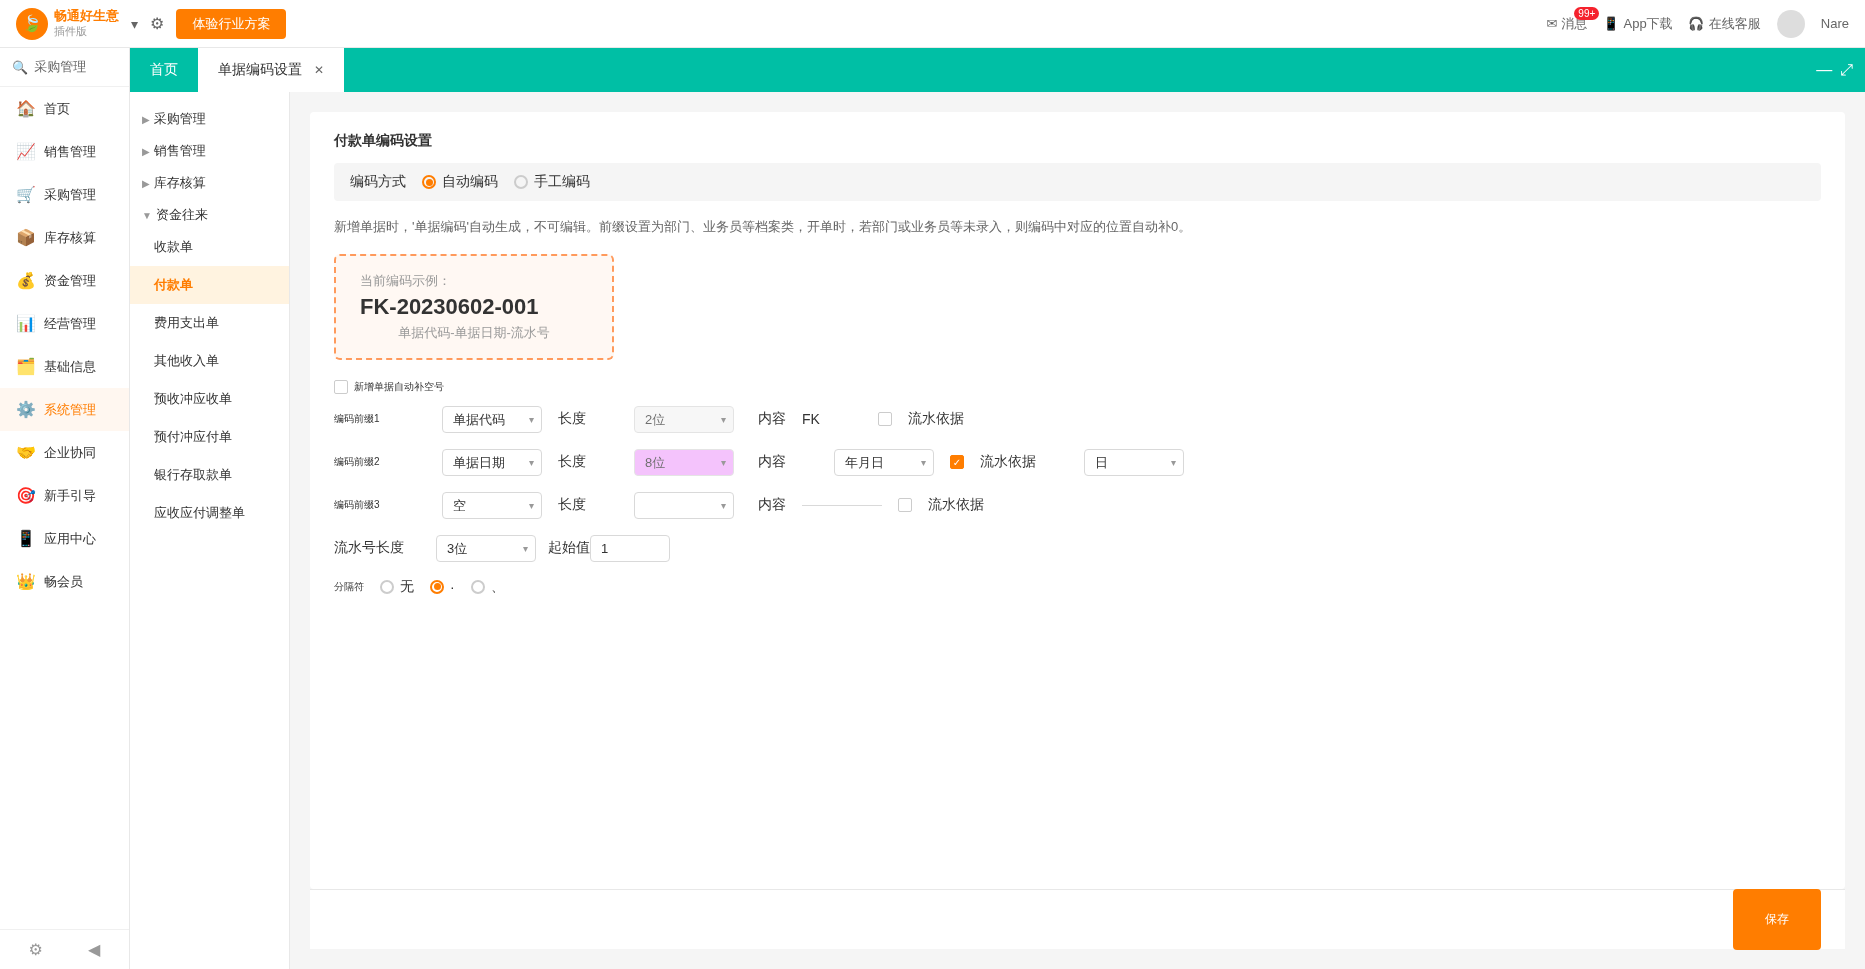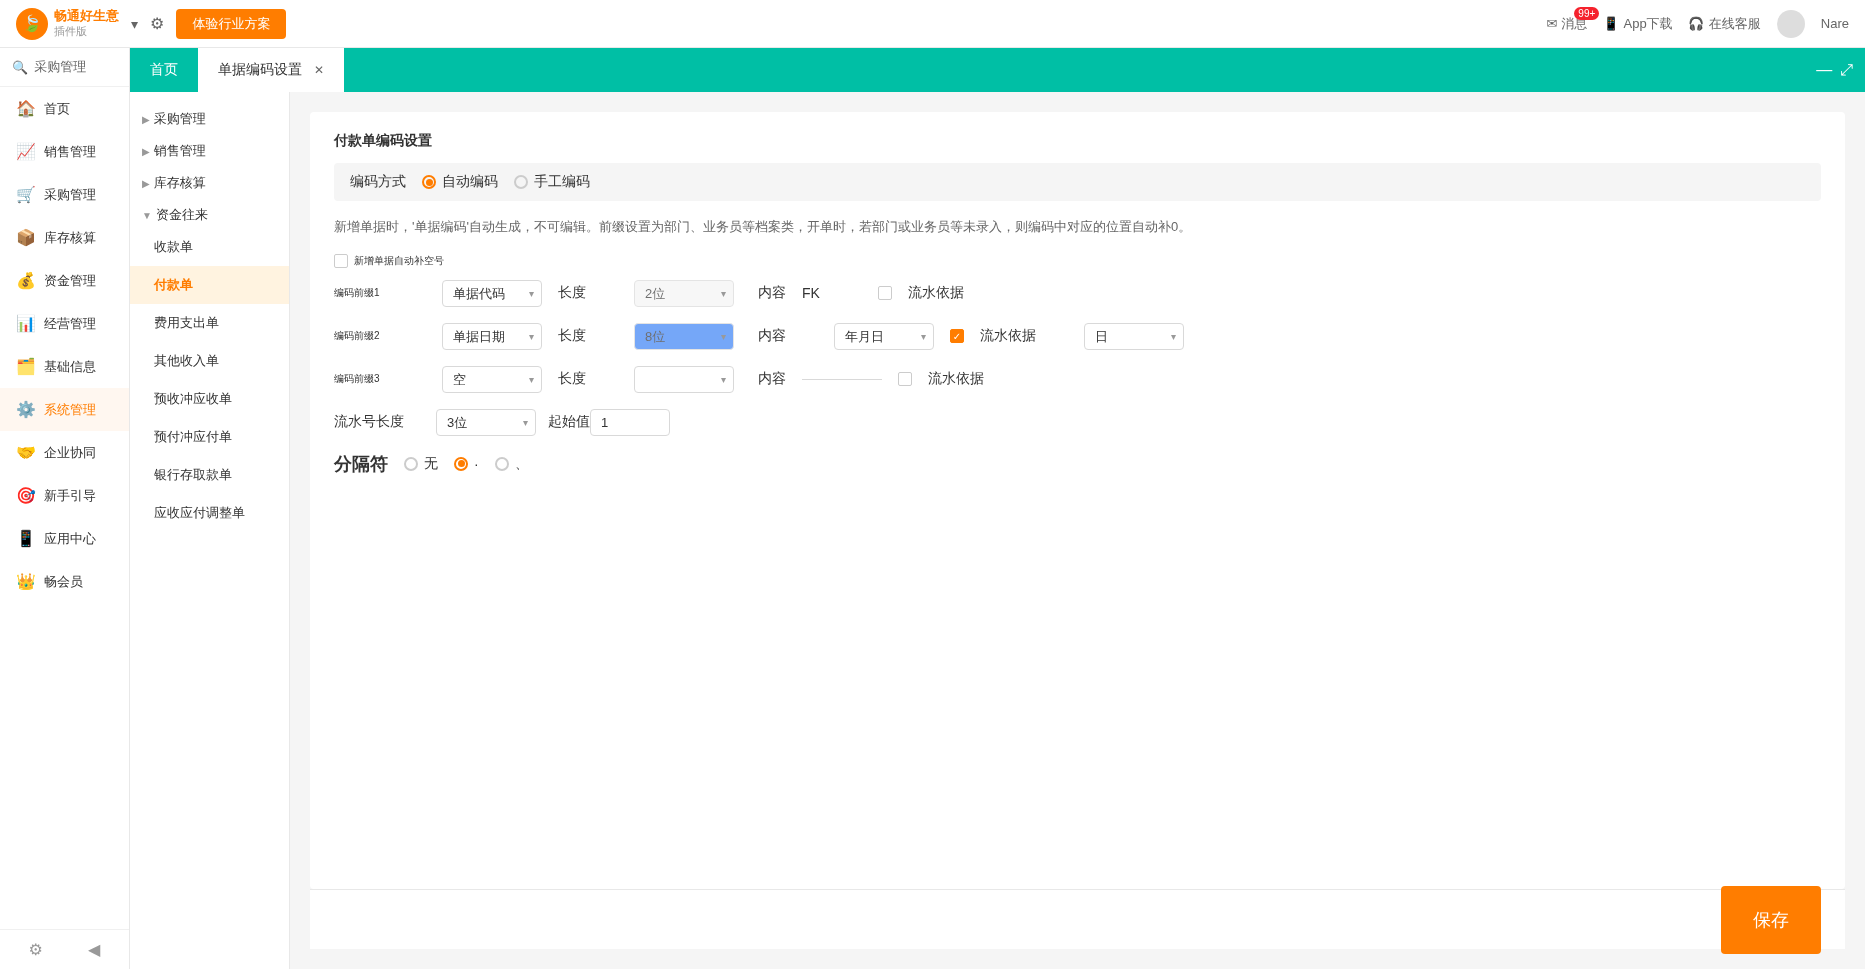--- a/index.html
+++ b/index.html
@@ -188,21 +188,21 @@
     .bottom-bar {
       height: 60px;
       background: #fff;
       border-top: 1px solid #e8e8e8;
       display: flex;
       align-items: center;
       justify-content: flex-end;
       padding: 0 24px;
       flex-shrink: 0;
     }
-    .save-btn { background: #ff7d00; color: white; border: none; padding: 22px 32px; border-radius: 4px; font-size: 18px; cursor: pointer; }
+    .save-btn { background: #ff7d00; color: white; border: none; padding: 22px 32px; border-radius: 4px; font-size: 12px; cursor: pointer; }
   </style>
 </head>
 <body>
 
 <div class="top-bar">
   <div class="top-bar-left">
     <div class="logo-area">
       <div class="logo-icon">🍃</div>
       <div>
         <div class="logo-text">畅通好生意</div>
@@ -370,20 +370,25 @@
                 <span class="radio-circle"></span>
                 <span>手工编码</span>
               </label>
             </div>
           </div>
 
           
           <div class="info-text">新增单据时，'单据编码'自动生成，不可编辑。前缀设置为部门、业务员等档案类，开单时，若部门或业务员等未录入，则编码中对应的位置自动补0。</div>
 
           
+          <div class="preview-box">
+            <div style="font-size:13px;color:#999;margin-bottom:4px;">当前编码示例：</div>
+            <div class="preview-code">FK-20230602-001</div>
+            <div class="preview-desc">单据代码-单据日期-流水号</div>
+          </div>
 
           
           <div class="checkbox-row">
             <span class="checkbox"></span>
             <span>新增单据自动补空号</span>
           </div>
 
           
           <div class="form-row">
             <span class="form-label">编码前缀1</span>
@@ -410,21 +415,21 @@
           <div class="form-row">
             <span class="form-label">编码前缀2</span>
             <div class="select-wrapper">
               <select>
                 <option>单据日期</option>
               </select>
               <span class="select-arrow">▾</span>
             </div>
             <span style="font-size:14px;color:#333;">长度</span>
             <div class="select-wrapper">
-              <select disabled="" style="background:#3b82f6;">
+              <select disabled="" style="background:#f0abfc;">
                 <option>8位</option>
               </select>
               <span class="select-arrow">▾</span>
             </div>
             <span style="font-size:14px;color:#333;margin-left:8px;">内容</span>
             <div class="select-wrapper">
               <select>
                 <option>年月日</option>
               </select>
               <span class="select-arrow">▾</span>
@@ -469,21 +474,21 @@
                 <option>3位</option>
               </select>
               <span class="select-arrow">▾</span>
             </div>
             <span style="font-size:14px;color:#333;margin-left:12px;">起始值</span>
             <input type="text" class="form-input" value="1" style="width: 80px;">
           </div>
 
           
           <div class="sep-row">
-            <span style="font-size:18px;color:#333;font-weight:bold;">分隔符</span>
+            <span style="font-size:10px;color:#333;">分隔符</span>
             <label class="radio-item">
               <span class="radio-circle"></span>
               <span>无</span>
             </label>
             <label class="radio-item">
               <span class="radio-circle checked"></span>
               <span>·</span>
             </label>
             <label class="radio-item">
               <span class="radio-circle"></span>

